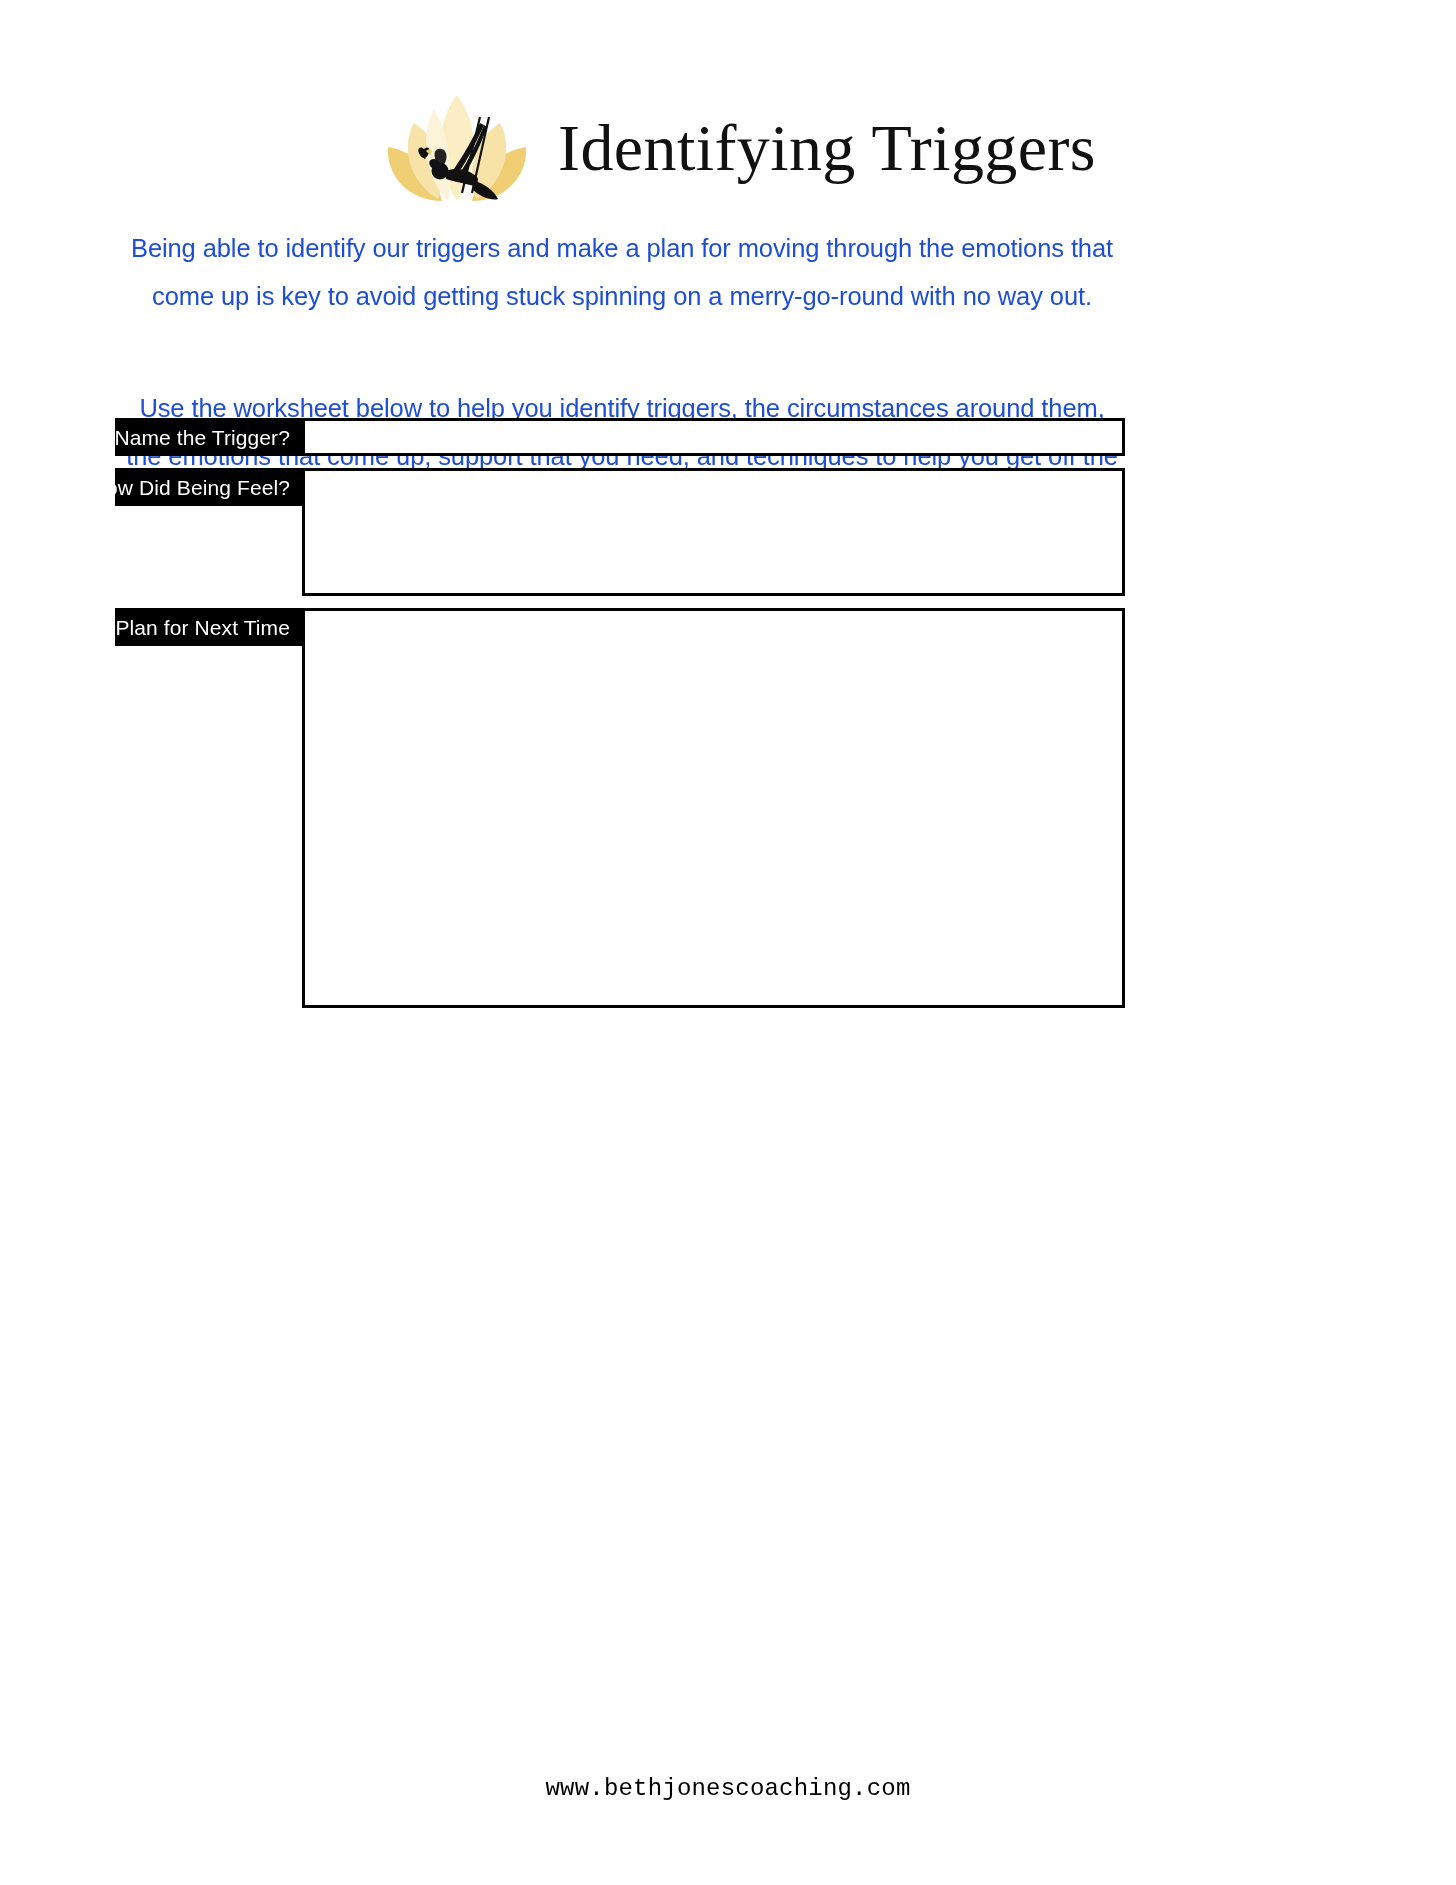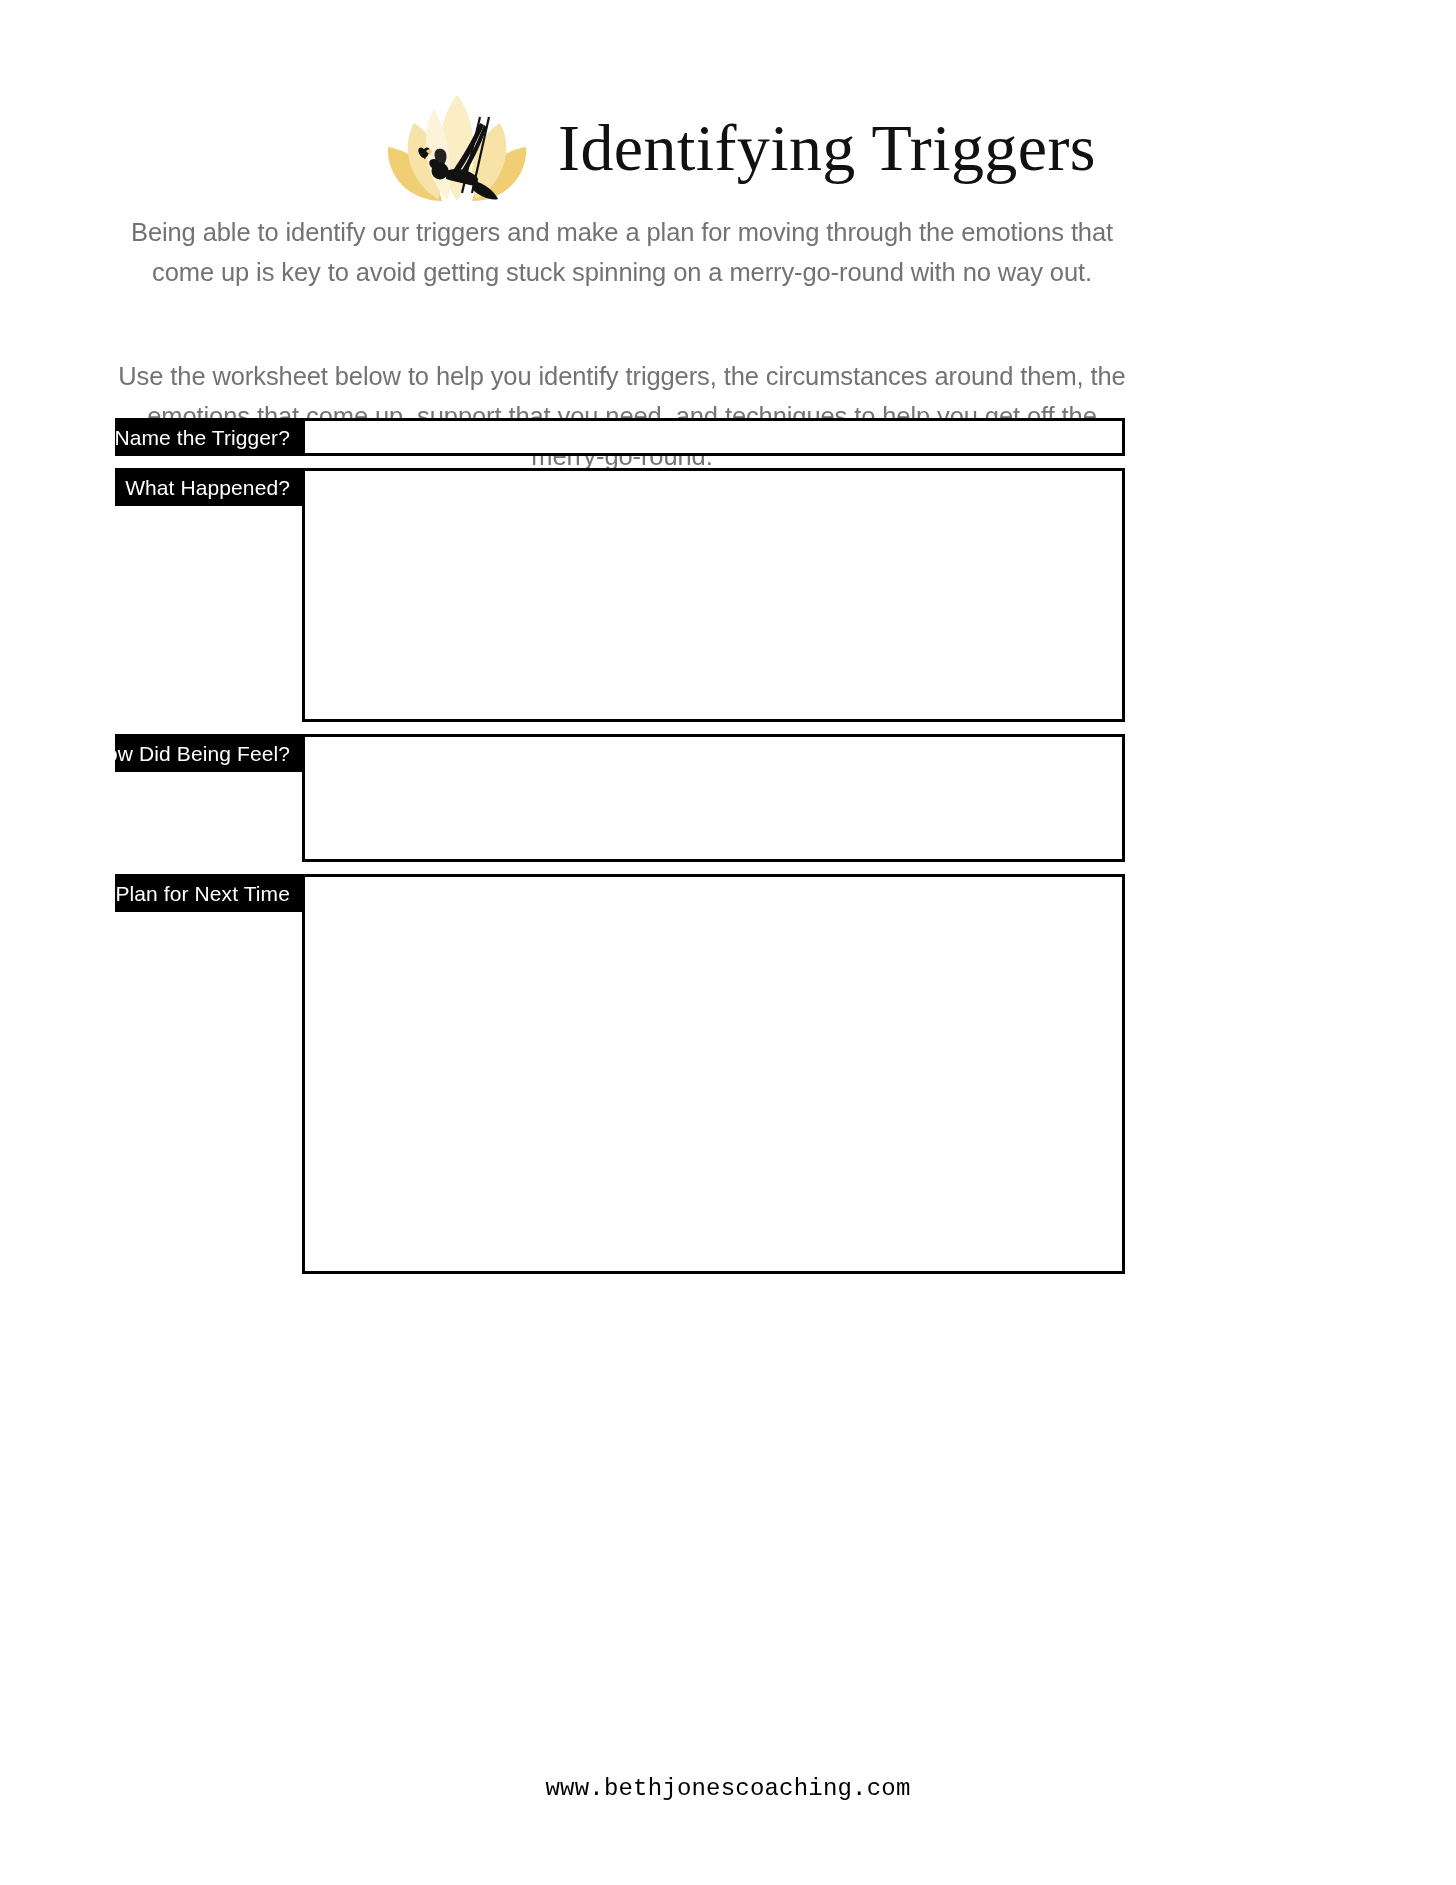--- a/index.html
+++ b/index.html
@@ -61,26 +61,26 @@
 
   
   .intro {
     position: absolute;
     left: 113px;
     top: 212px;
     width: 1018px;
     text-align: center;
   }
   .intro p {
-    margin: 0;
+    margin: 12px;
     font-family: "Liberation Sans Narrow", "Liberation Sans", sans-serif;
     font-stretch: condensed;
     font-size: 25.5px;
-    line-height: 40px;
-    color: #737373;
+    line-height: 48px;
+    color: #1d4ed8;
     letter-spacing: -0.1px;
   }
   .intro p.second {
     margin-top: 64px;
   }
 
   
   .worksheet {
     position: absolute;
     left: 115px;
@@ -220,26 +220,20 @@
 
   <div class="worksheet">
 
     <div class="row h-trigger">
       <div class="row-label">
         <span>Name the Trigger?</span>
       </div>
       <div class="row-field"></div>
     </div>
 
-    <div class="row h-happened">
-      <div class="row-label">
-        <span>What Happened?</span>
-      </div>
-      <div class="row-field"></div>
-    </div>
 
     <div class="row h-feel">
       <div class="row-label">
         <span>How Did Being Feel?</span>
       </div>
       <div class="row-field"></div>
     </div>
 
 
     <div class="row h-plan">

